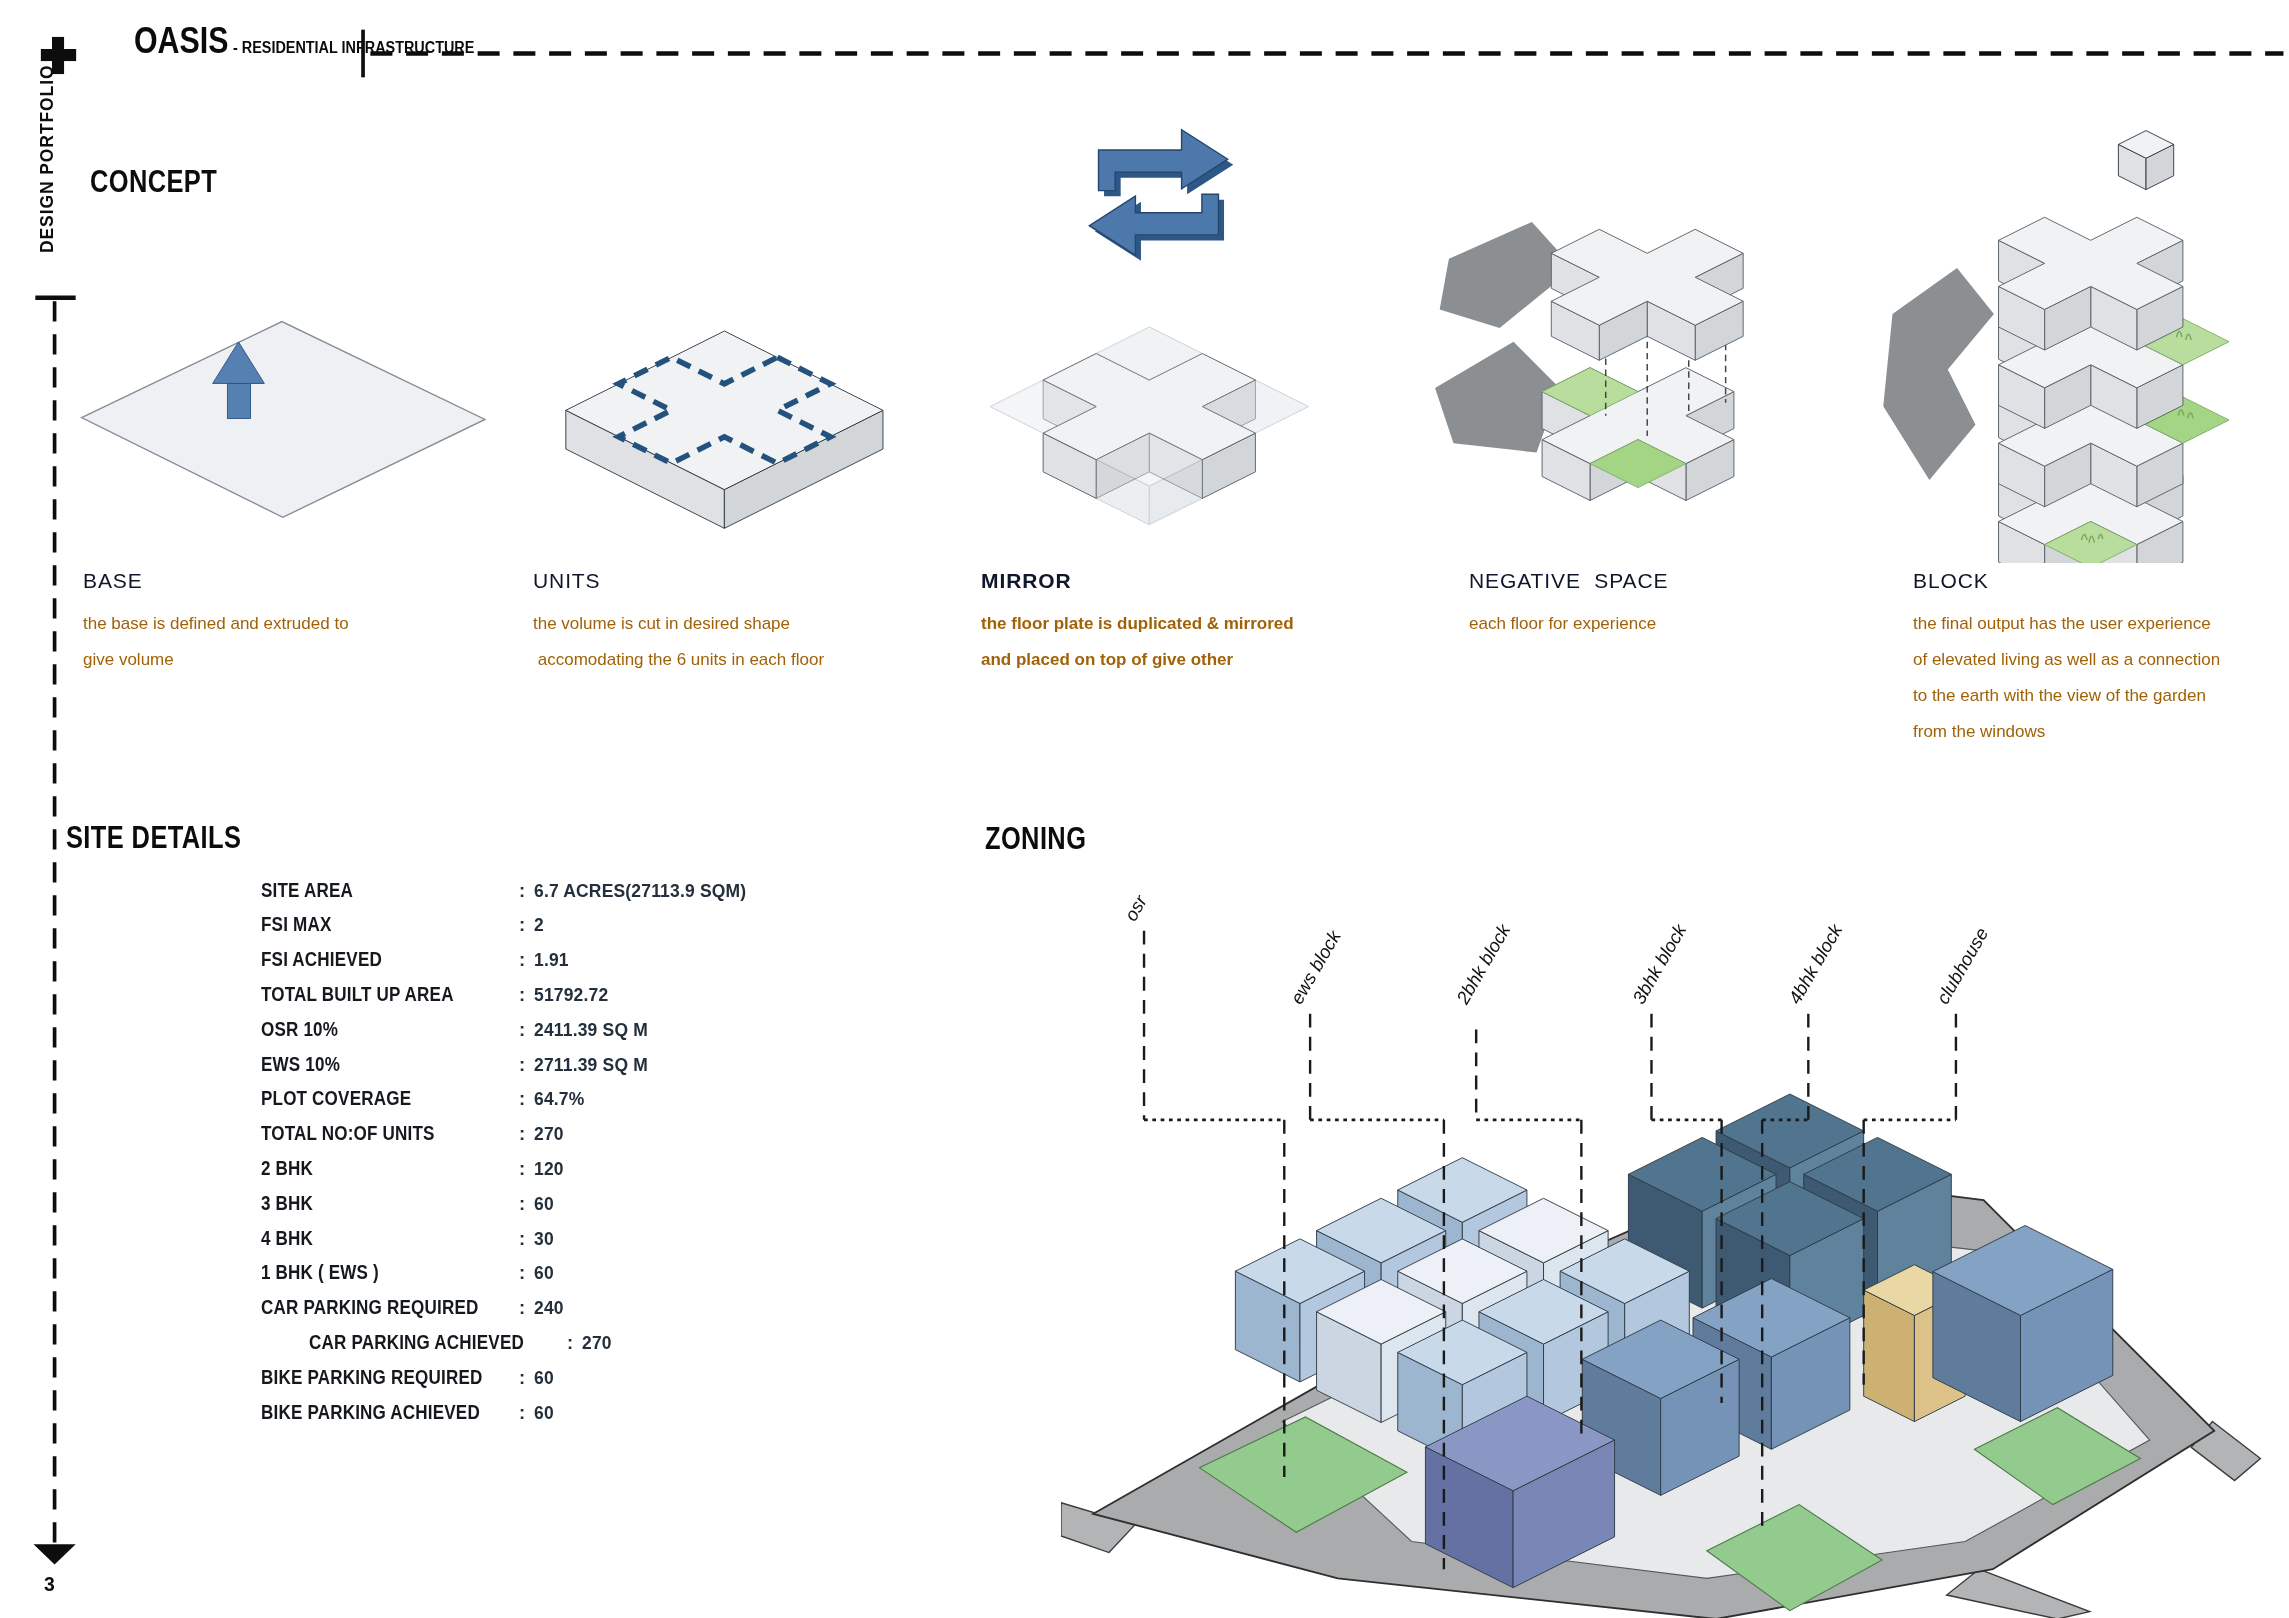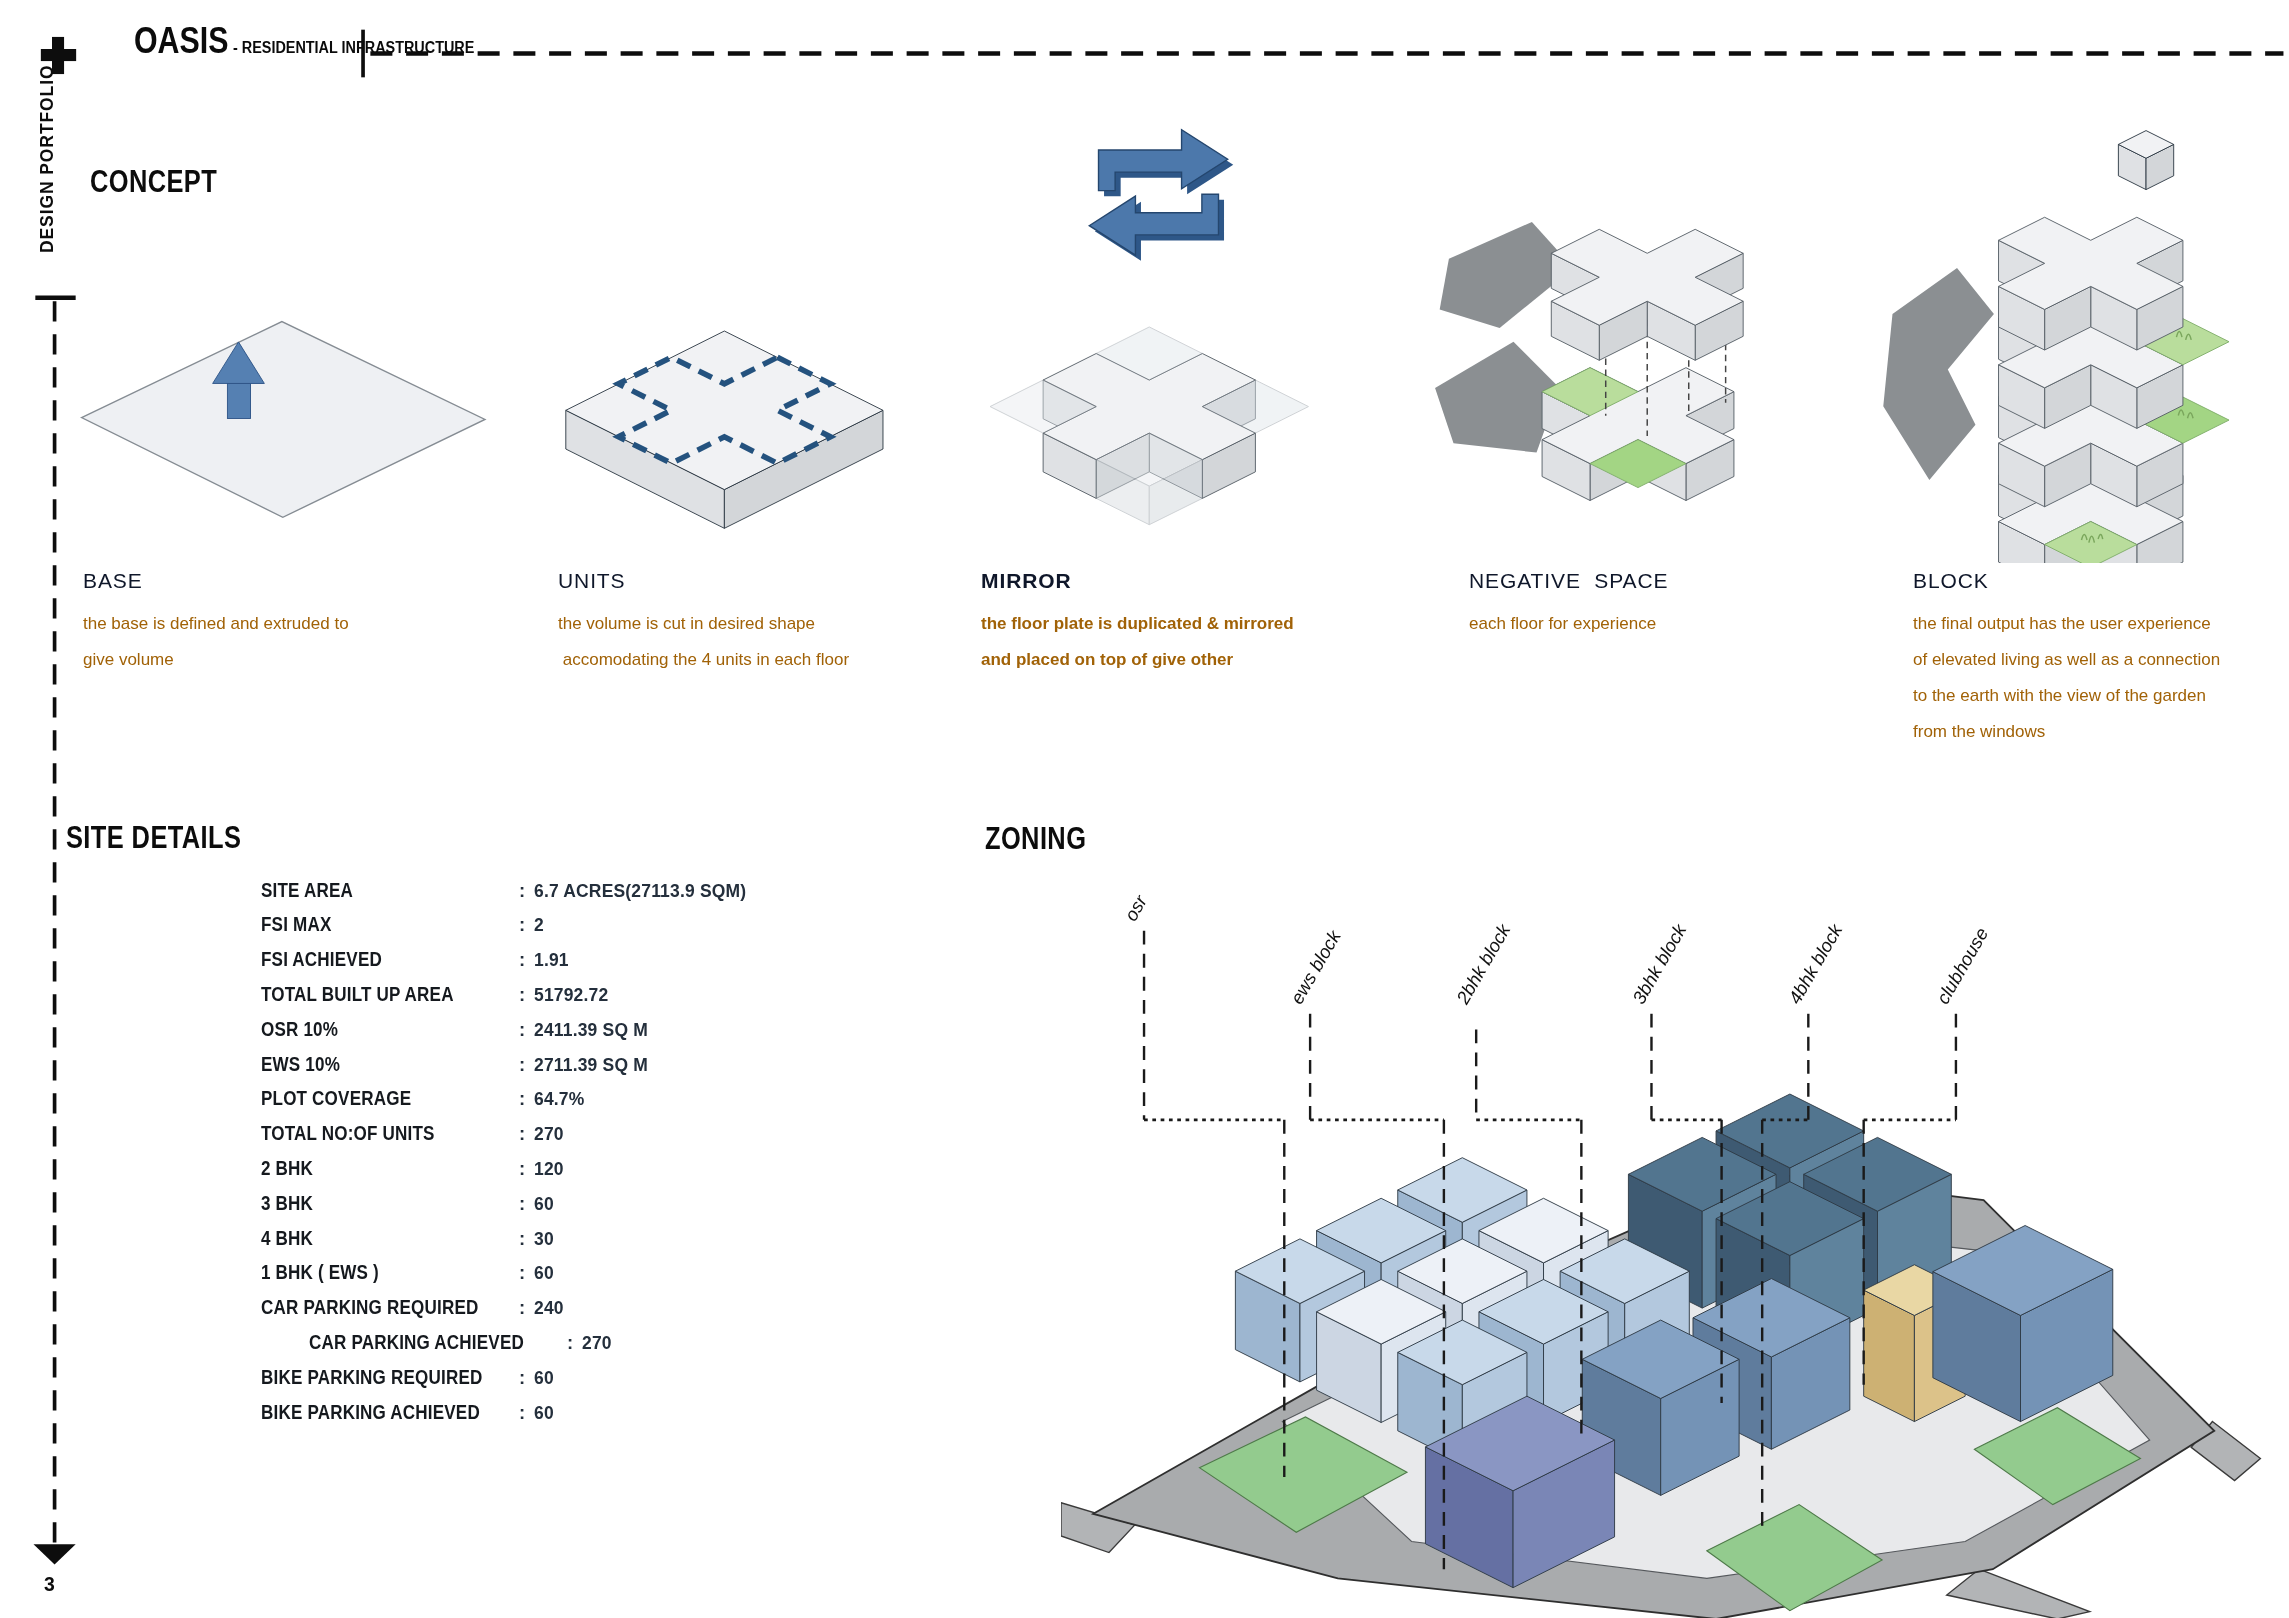--- a/index.html
+++ b/index.html
@@ -191,24 +191,24 @@
       <polygon points="295,95 325,80 325,46 295,61" fill="#d3d6d9" stroke="#2e3944" stroke-width="1"></polygon>
       <polygon points="295,61 325,46 295,31 265,46" fill="#f1f2f4" stroke="#2e3944" stroke-width="1"></polygon>
     </g>
 </svg>
 
 <div class="abs step" style="left:83px;top:569px;">
   <div class="step-label">BASE</div>
   <div class="step-line">the base is defined and extruded to</div>
   <div class="step-line">give volume</div>
 </div>
-<div class="abs step" style="left:558px;top:569px;">
+<div class="abs step" style="left:533px;top:569px;">
   <div class="step-label">UNITS</div>
   <div class="step-line">the volume is cut in desired shape</div>
-  <div class="step-line"> accomodating the 4 units in each floor</div>
+  <div class="step-line"> accomodating the 6 units in each floor</div>
 </div>
 <div class="abs step" style="left:981px;top:569px;font-weight:bold;">
   <div class="step-label">MIRROR</div>
   <div class="step-line">the floor plate is duplicated &amp; mirrored</div>
   <div class="step-line">and placed on top of give other</div>
 </div>
 <div class="abs step" style="left:1469px;top:569px;">
   <div class="step-label">NEGATIVE  SPACE</div>
   <div class="step-line">each floor for experience</div>
 </div>

